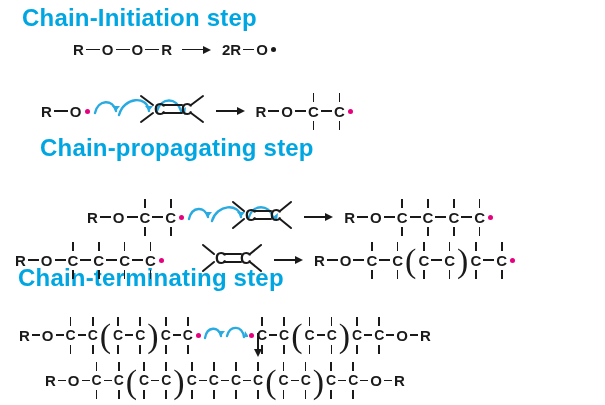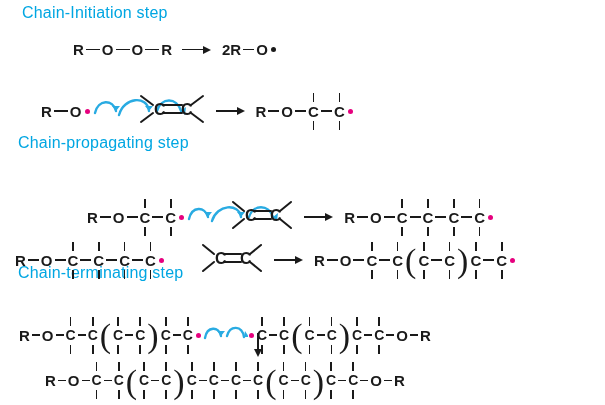--- a/index.html
+++ b/index.html
@@ -11,27 +11,27 @@
     height: 405px;
     background: #ffffff;
     font-family: "Liberation Sans", sans-serif;
     overflow: hidden;
     position: relative;
   }
 
   .section-title {
     position: absolute;
     color: #00a6e2;
-    font-weight: normal;
-    font-size: 16px;
+    font-weight: bold;
+    font-size: 24px;
     letter-spacing: 0.2px;
     white-space: nowrap;
   }
   #title-initiation  { left: 22px; top: 4px; }
-  #title-propagating { left: 18px; top: 134px; text-align: right; }
+  #title-propagating { left: 40px; top: 134px; text-align: right; }
   #title-terminating { left: 18px; top: 264px; }
 
   
   .row {
     position: absolute;
     display: flex;
     align-items: center;
     white-space: nowrap;
     color: #1a1a1a;
     font-family: "Liberation Sans", sans-serif;

